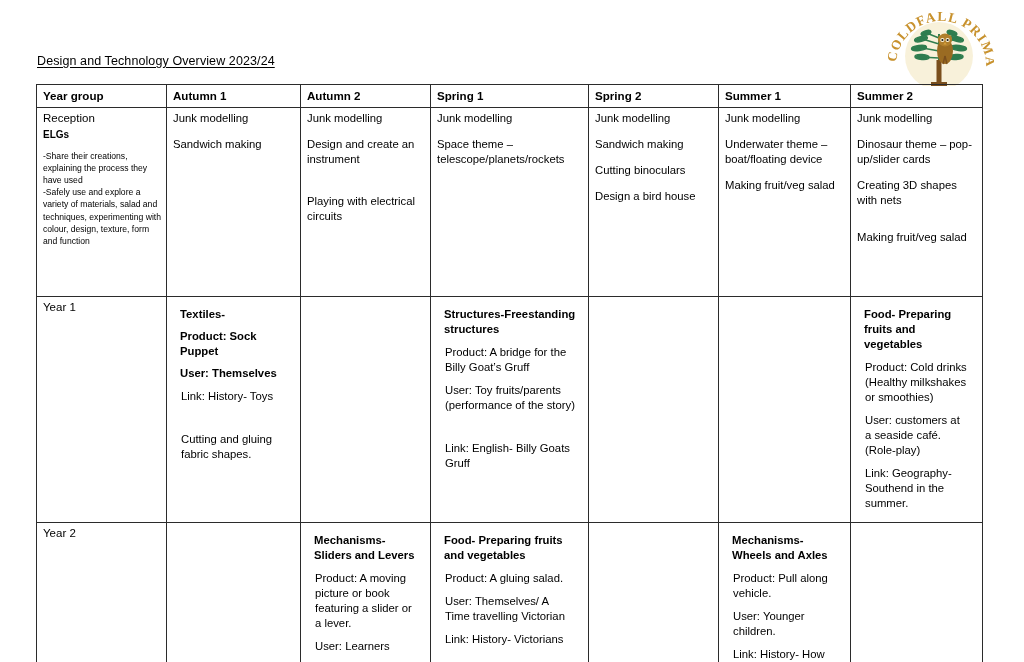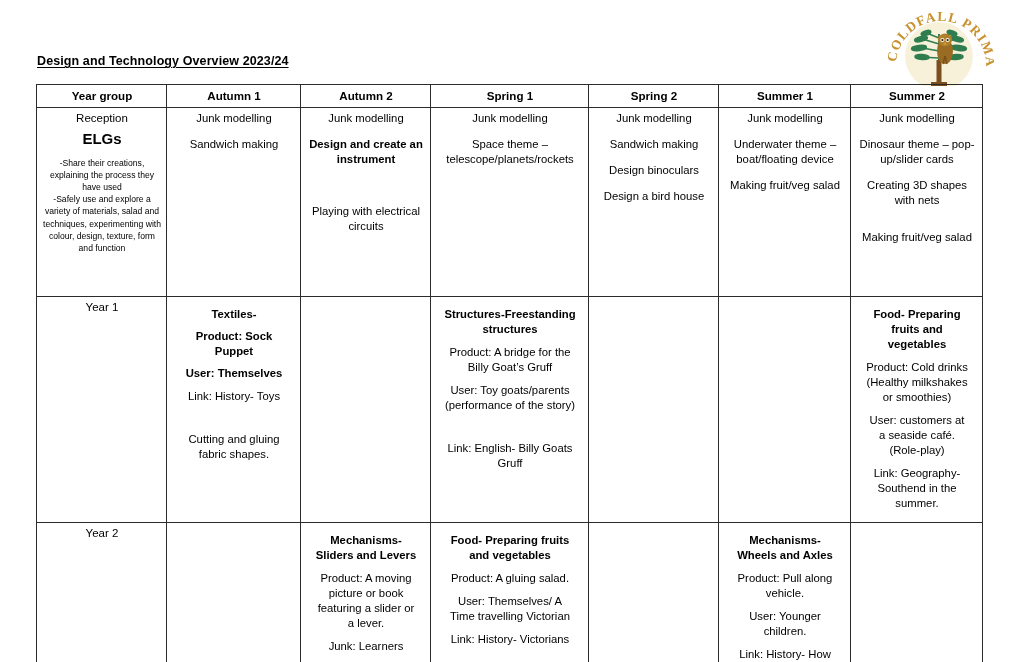--- a/index.html
+++ b/index.html
@@ -31,21 +31,21 @@
     height: 82px;
   }
   .logo-svg { display: block; }
 
   
   .doc-title {
     position: absolute;
     left: 37px;
     top: 54px;
     font-size: 12.5px;
-    font-weight: bold;
+    font-weight: normal;
     text-decoration: underline;
     text-underline-offset: 2px;
     letter-spacing: 0.1px;
     white-space: nowrap;
   }
 
   
   .overview-table {
     position: absolute;
     left: 36px;
@@ -53,21 +53,21 @@
     width: 946px;
     border-collapse: collapse;
     table-layout: fixed;
   }
   .overview-table td, .overview-table th {
     border: 1px solid #2b2b2b;
     vertical-align: top;
     padding: 3px 5px 3px 6px;
     font-size: 11.3px;
     line-height: 1.33;
-    text-align: center;
+    text-align: left;
     font-weight: normal;
   }
   .overview-table th {
     font-weight: bold;
     font-size: 11.6px;
     padding-top: 3px;
     padding-bottom: 3px;
     height: 16px;
   }
 
@@ -82,36 +82,36 @@
   .row-reception td { height: 182px; padding-left: 6px; }
   .row-year1 td     { height: 177px; }
   .row-year2 td     { height: 180px; }
 
   .year-label {
     font-size: 11.5px;
     line-height: 1.35;
   }
   .elg-head {
     font-weight: bold;
-    font-size: 15px;
+    font-size: 10px;
     line-height: 1.4;
     margin-top: 1px;
   }
   .elg-body {
     font-size: 8.6px;
     line-height: 1.42;
     margin-top: 8px;
   }
   .elg-body p { margin: 0; }
 
   .bullet-line {
     margin: 0 0 11px 0;
   }
   .bullet-line.gap-lg { margin-bottom: 22px; }
-  .bullet-line.gap-xl { margin-bottom: 37px; font-weight: bold; }
+  .bullet-line.gap-xl { margin-bottom: 27px; }
   .bullet-line.last { margin-bottom: 0; }
 
   .unit-title {
     font-weight: bold;
     margin: 7px;
   }
   .unit-line {
     margin: 8px;
   }
   .spacer { height: 12px; }
@@ -218,21 +218,21 @@
         </td>
 
         <td>
           <p class="bullet-line">Junk modelling</p>
           <p class="bullet-line last">Space theme – telescope/planets/rockets</p>
         </td>
 
         <td>
           <p class="bullet-line">Junk modelling</p>
           <p class="bullet-line">Sandwich making</p>
-          <p class="bullet-line">Design binoculars</p>
+          <p class="bullet-line">Cutting binoculars</p>
           <p class="bullet-line last">Design a bird house</p>
         </td>
 
         <td>
           <p class="bullet-line">Junk modelling</p>
           <p class="bullet-line">Underwater theme – boat/floating device</p>
           <p class="bullet-line last">Making fruit/veg salad</p>
         </td>
 
         <td>
@@ -255,21 +255,21 @@
           <p class="unit-line">Link: History- Toys</p>
           <div class="spacer"></div>
           <p class="unit-line">Cutting and gluing fabric shapes.</p>
         </td>
 
         <td></td>
 
         <td>
           <p class="unit-title">Structures-Freestanding structures</p>
           <p class="unit-line">Product: A bridge for the Billy Goat’s Gruff</p>
-          <p class="unit-line">User: Toy goats/parents (performance of the story)</p>
+          <p class="unit-line">User: Toy fruits/parents (performance of the story)</p>
           <div class="spacer"></div>
           <p class="unit-line">Link: English- Billy Goats Gruff</p>
         </td>
 
         <td></td>
         <td></td>
 
         <td>
           <p class="unit-title">Food- Preparing fruits and vegetables</p>
           <p class="unit-line">Product: Cold drinks (Healthy milkshakes or smoothies)</p>
@@ -281,21 +281,21 @@
       <tr class="row-year2">
         <td>
           <div class="year-label">Year 2</div>
         </td>
 
         <td></td>
 
         <td>
           <p class="unit-title">Mechanisms- Sliders and Levers</p>
           <p class="unit-line">Product: A moving picture or book featuring a slider or a lever.</p>
-          <p class="unit-line">Junk: Learners</p>
+          <p class="unit-line">User: Learners</p>
           <p class="unit-line">Link: Geography- London</p>
         </td>
 
         <td>
           <p class="unit-title">Food- Preparing fruits and vegetables</p>
           <p class="unit-line">Product: A gluing salad.</p>
           <p class="unit-line">User: Themselves/ A Time travelling Victorian</p>
           <p class="unit-line">Link: History- Victorians</p>
         </td>
 

